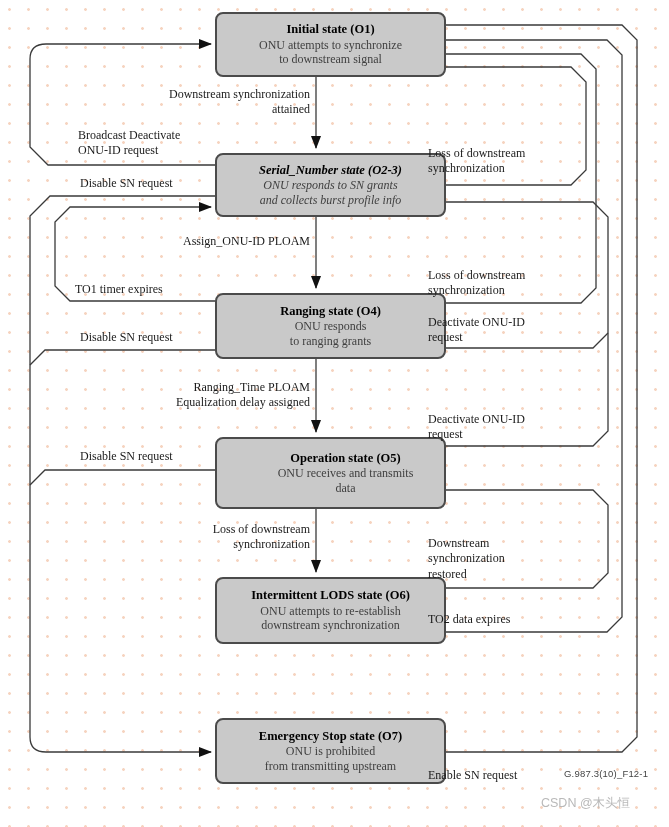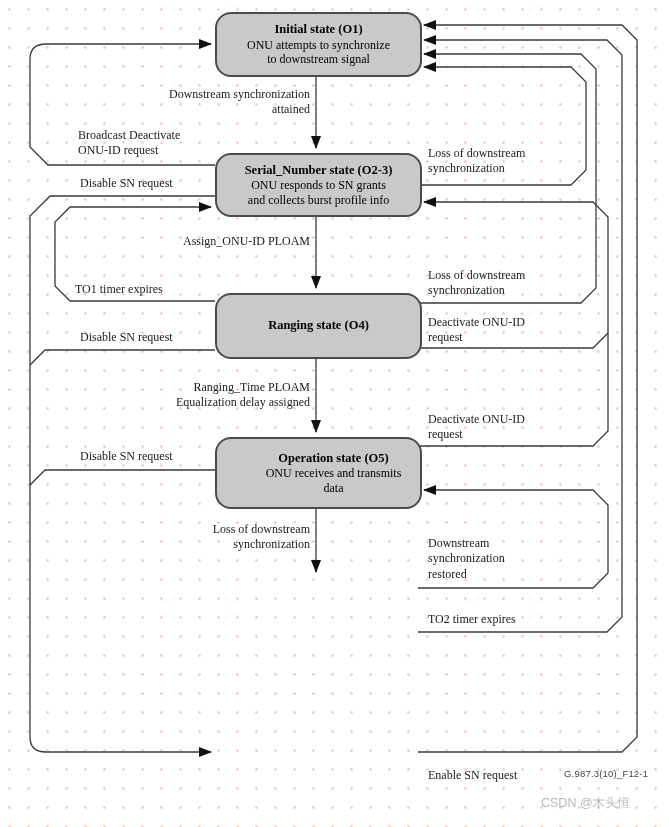--- a/index.html
+++ b/index.html
@@ -5,28 +5,28 @@
   html,body{margin:0;padding:0;background:#fff;}
   #stage{
     position:relative;width:669px;height:827px;overflow:hidden;
     background-color:#ffffff;
     background-image:radial-gradient(rgba(232,146,96,0.40) 1px, transparent 1.7px);
     background-size:19px 19px;
     font-family:"Liberation Serif", serif;
   }
   #wires{position:absolute;left:0;top:0;z-index:1;}
   .state-box{
-    position:absolute;left:215px;width:207px;z-index:2;
-    background:#c9c9c9;border:2px solid #4b4b4b;border-radius:16px;
+    position:absolute;left:215px;width:231px;z-index:2;
+    background:#c9c9c9;border:2px solid #4b4b4b;border-radius:8px;
     box-sizing:border-box;
     display:flex;flex-direction:column;align-items:center;justify-content:center;
     text-align:center;
   }
   .state-title{font-weight:bold;font-size:12.5px;color:#000;line-height:1.22;}
-  .state-body{font-size:12px;color:#000000;line-height:1.22;white-space:pre-line;}
+  .state-body{font-size:12px;color:#404040;line-height:1.22;white-space:pre-line;}
   .lbl{
     position:absolute;z-index:2;font-size:12px;color:#1a1a1a;
     line-height:1.28;white-space:pre-line;
   }
   .lbl-r{text-align:right;}
   .fig-id{
     position:absolute;z-index:2;font-family:"Liberation Sans",sans-serif;
     font-size:9.5px;color:#444;letter-spacing:0.2px;
   }
   .caption{
@@ -70,32 +70,44 @@
       <path d="M 418 632 H 607 L 622 617 V 55 L 607 40 H 424" marker-end="url(#arr)"></path>
       <path d="M 418 752 H 622 L 637 737 V 40 L 622 25 H 424" marker-end="url(#arr)"></path>
     </g>
   </svg>
 
   <div class="state-box" style="top:12px;height:65px;">
     <div class="state-title">Initial state (O1)</div>
     <div class="state-body">ONU attempts to synchronize
 to downstream signal</div>
   </div>
-  <div class="state-box" style="top:153px;height:64px;">
+  <div class="state-box" style="top:153px;height:64px;font-style:italic;">
     <div class="state-title">Serial_Number state (O2-3)</div>
     <div class="state-body">ONU responds to SN grants
 and collects burst profile info</div>
   </div>
   <div class="state-box" style="top:293px;height:66px;align-items:center;">
     <div class="state-title">Ranging state (O4)</div>
+    <div class="state-body">ONU responds
+to ranging grants</div>
   </div>
   <div class="state-box" style="top:437px;height:72px;padding-left:30px;">
     <div class="state-title">Operation state (O5)</div>
     <div class="state-body">ONU receives and transmits
 data</div>
+  </div>
+  <div class="state-box" style="top:577px;height:67px;">
+    <div class="state-title">Intermittent LODS state (O6)</div>
+    <div class="state-body">ONU attempts to re-establish
+downstream synchronization</div>
+  </div>
+  <div class="state-box" style="top:718px;height:66px;">
+    <div class="state-title">Emergency Stop state (O7)</div>
+    <div class="state-body">ONU is prohibited
+from transmitting upstream</div>
   </div>
 
   <div class="lbl lbl-r" style="left:90px;width:220px;top:87px;">Downstream synchronization
 attained</div>
   <div class="lbl lbl-r" style="left:90px;width:220px;top:234px;">Assign_ONU-ID PLOAM</div>
   <div class="lbl lbl-r" style="left:60px;width:250px;top:380px;">Ranging_Time PLOAM
 Equalization delay assigned</div>
   <div class="lbl lbl-r" style="left:90px;width:220px;top:522px;">Loss of downstream
 synchronization</div>
 
@@ -110,19 +122,19 @@
 synchronization</div>
   <div class="lbl" style="left:428px;top:268px;">Loss of downstream
 synchronization</div>
   <div class="lbl" style="left:428px;top:315px;">Deactivate ONU-ID
 request</div>
   <div class="lbl" style="left:428px;top:412px;">Deactivate ONU-ID
 request</div>
   <div class="lbl" style="left:428px;top:536px;">Downstream
 synchronization
 restored</div>
-  <div class="lbl" style="left:428px;top:612px;">TO2 timer expires</div>
+  <div class="lbl" style="left:428px;top:612px;">TO2 data expires</div>
   <div class="lbl" style="left:428px;top:768px;">Enable SN request</div>
 
   <div class="fig-id" style="left:564px;top:768px;">G.987.3(10)_F12-1</div>
   <div class="watermark">CSDN @木头恒</div>
 
 </div>
 
 </body></html>

